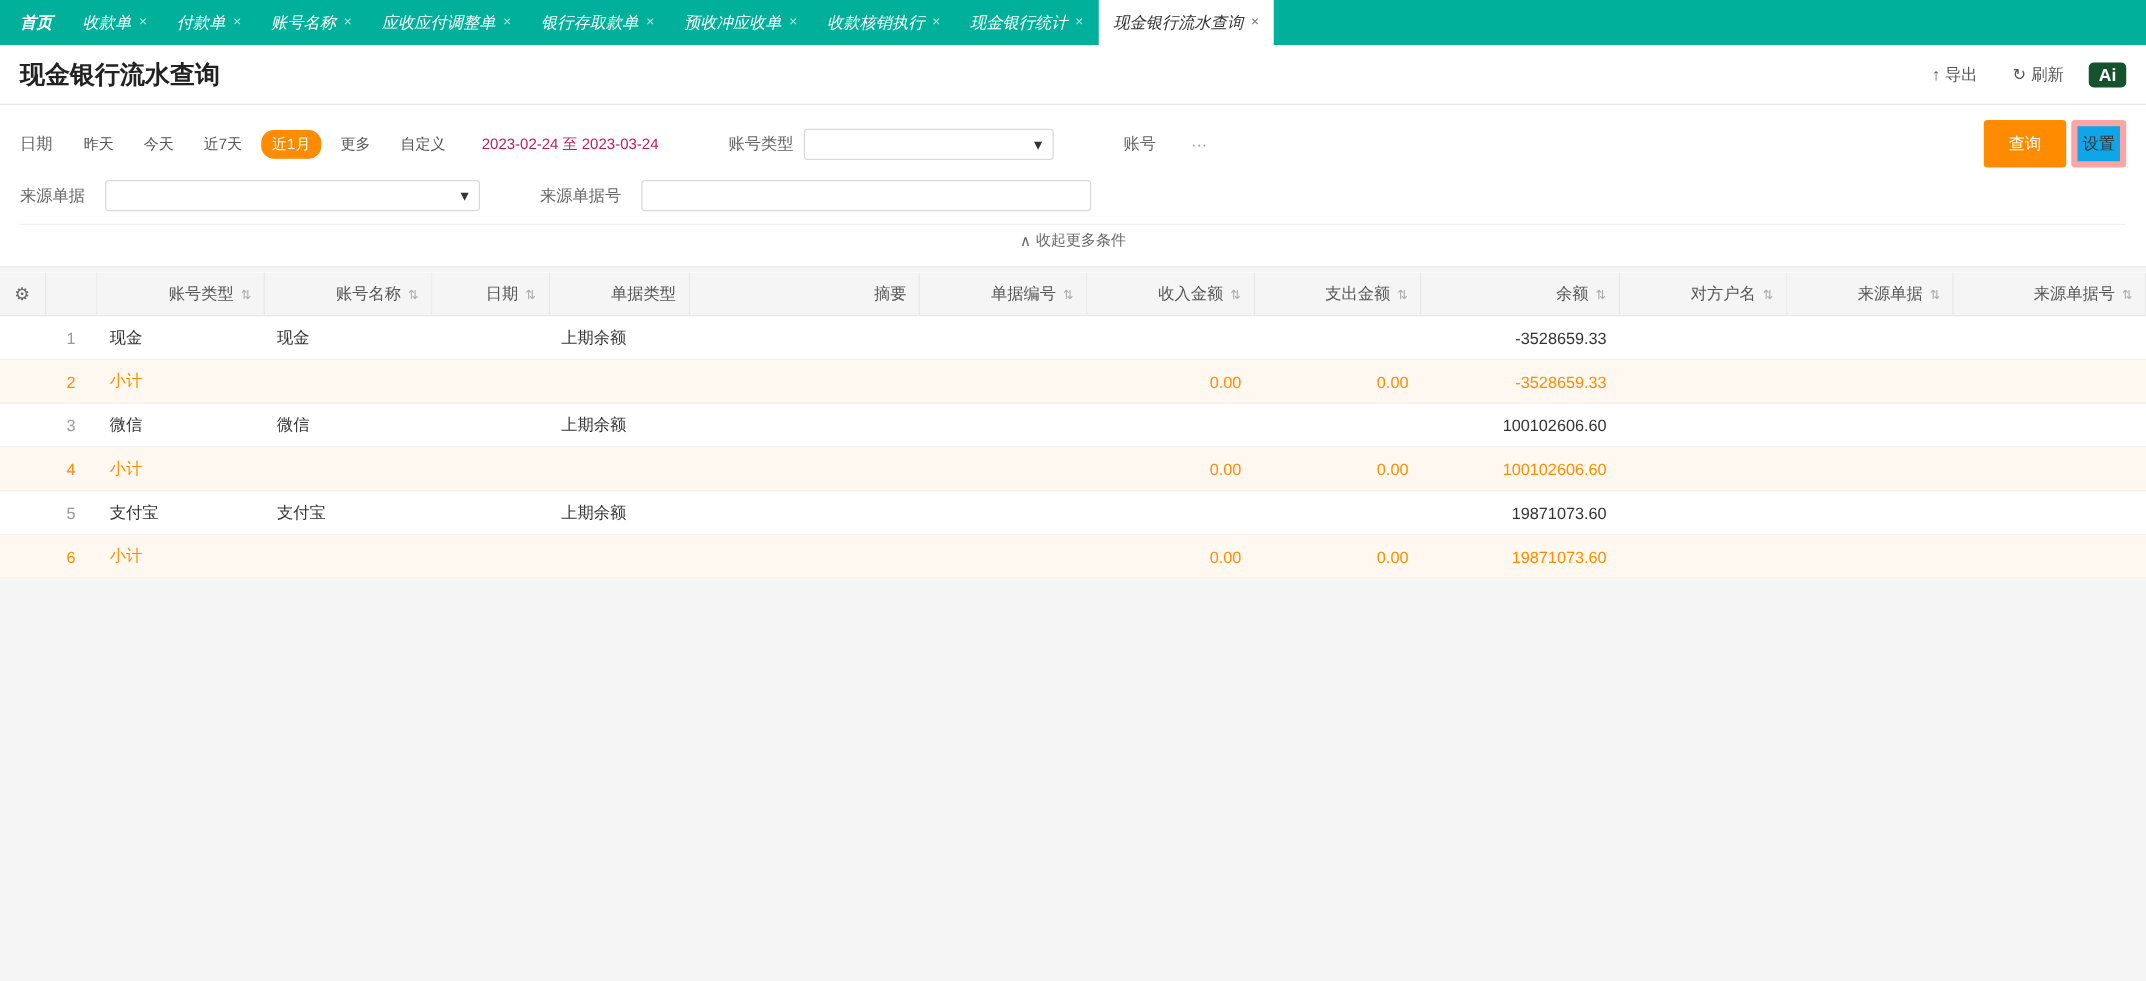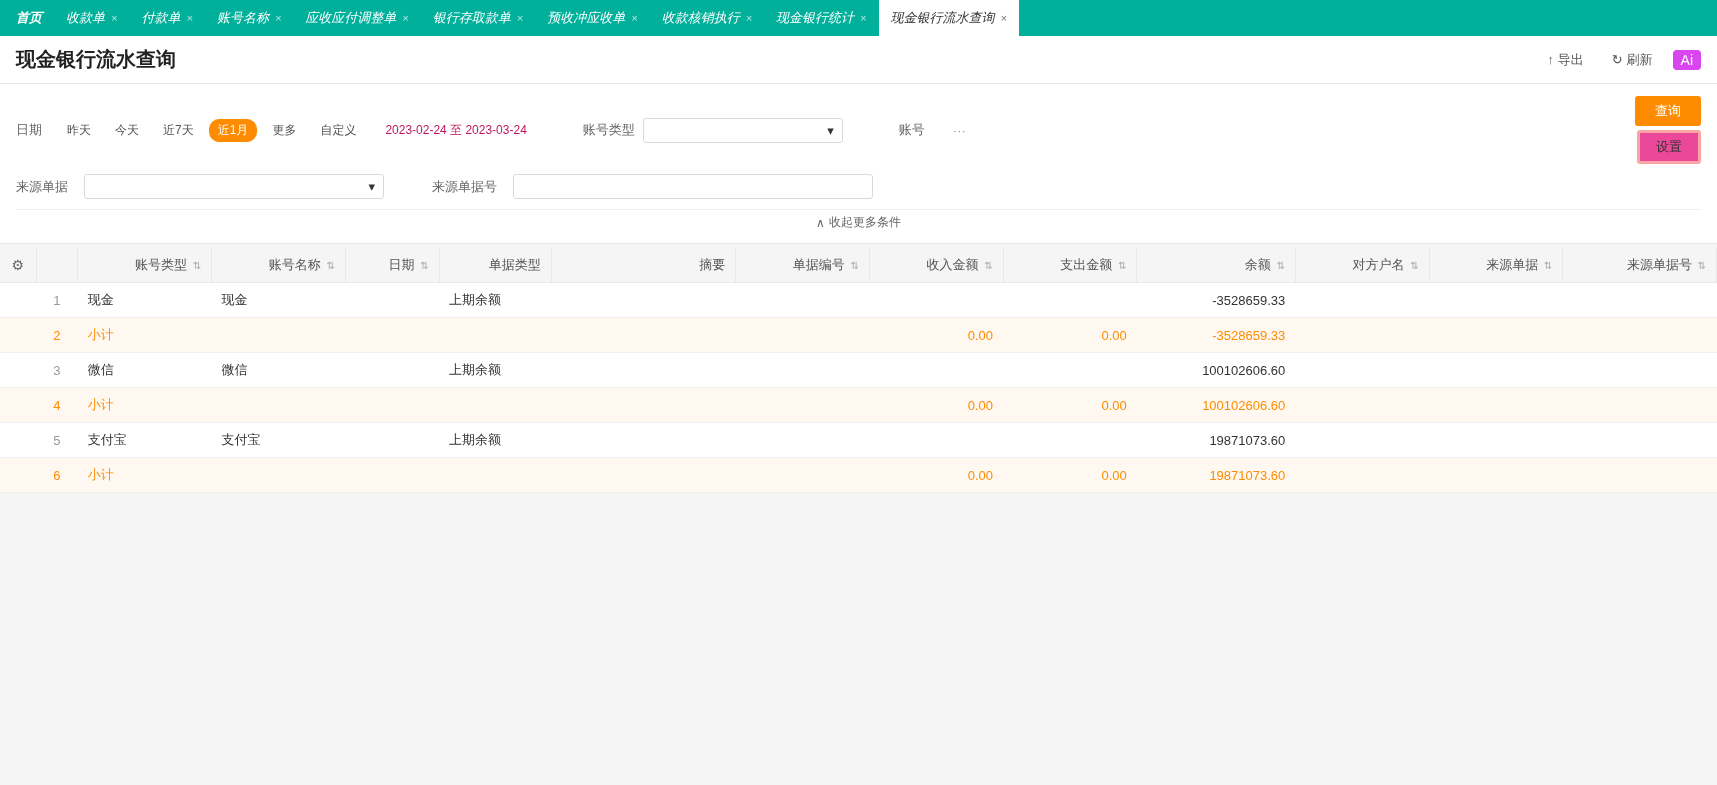--- a/index.html
+++ b/index.html
@@ -63,26 +63,26 @@
       display: flex;
       align-items: center;
       gap: 4px;
       cursor: pointer;
       color: #555;
       font-size: 13px;
       padding: 4px 8px;
       border-radius: 3px;
     }
     .ai-badge {
-      background: #d946ef;
+      background: #14532d;
       color: #fff;
       border-radius: 4px;
       padding: 2px 8px;
       font-size: 14px;
-      font-weight: normal;
+      font-weight: bold;
       cursor: pointer;
     }
 
     
     .filter-area {
       background: #fff;
       padding: 12px 16px 8px;
       border-bottom: 1px solid #e8e8e8;
     }
     .filter-row {
@@ -151,34 +151,33 @@
     .query-btn {
       background: #ff8c00;
       color: #fff;
       border: none;
       border-radius: 3px;
       padding: 6px 20px;
       cursor: pointer;
       font-size: 13px;
     }
     .settings-btn {
-      background: #ec4899;
+      background: #0ea5e9;
       color: #333;
-      border: 3px solid #fca5a5;
+      border: 5px solid #fca5a5;
       border-radius: 3px;
-      padding: 5px 16px;
+      padding: 5px 4px;
       cursor: pointer;
       font-size: 13px;
     }
     .right-btns {
       display: flex;
-      flex-direction: column;
+      flex-direction: row;
       gap: 4px;
       margin-left: auto;
-      align-items: flex-end;
     }
     .collapse-bar {
       text-align: center;
       padding: 4px 0;
       cursor: pointer;
       color: #666;
       font-size: 12px;
       display: flex;
       align-items: center;
       justify-content: center;

